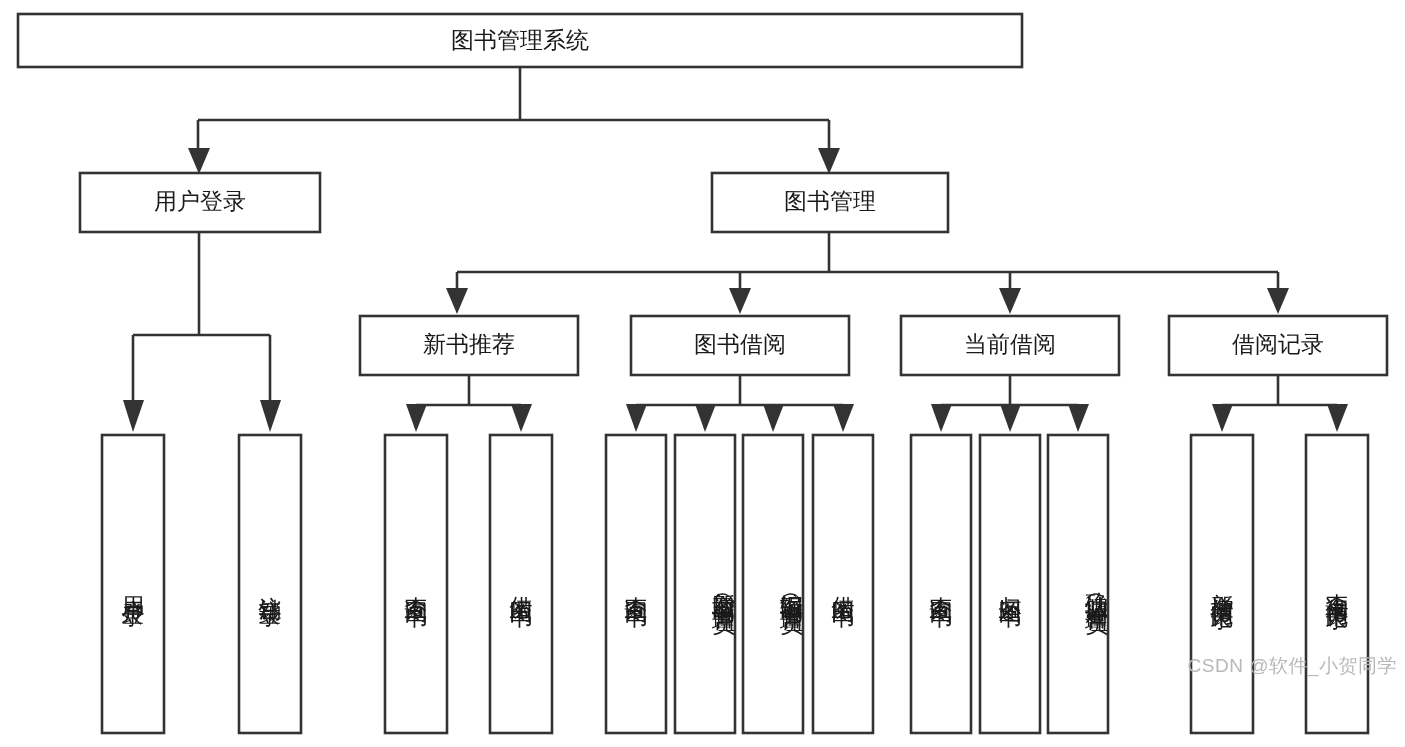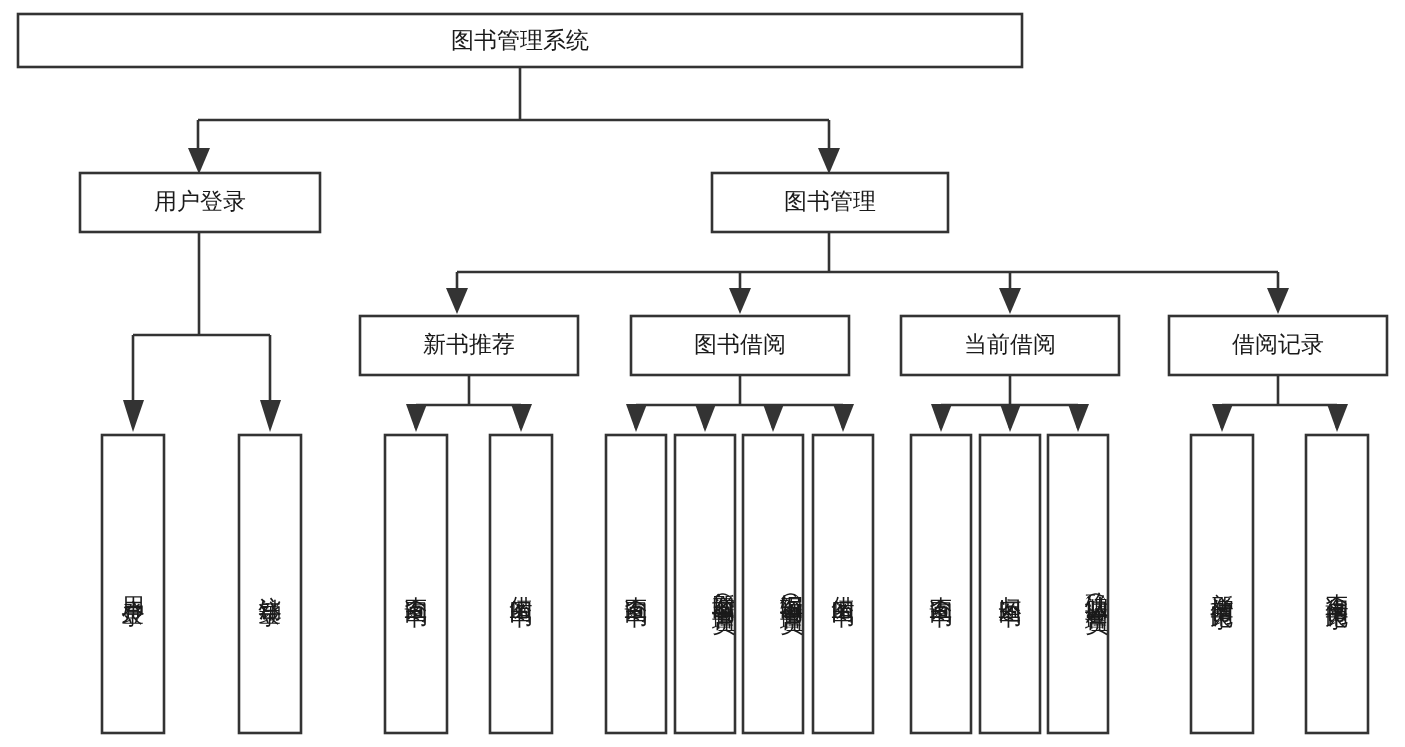--- a/index.html
+++ b/index.html
@@ -206,14 +206,15 @@
   <div class="leaf-label" style="left:743px; top:435px; width:60px; height:298px; align-items:flex-start; padding-top:6px; box-sizing:border-box;">编辑图书（管理员）</div>
   <div class="leaf-label" style="left:813px; top:435px; width:60px; height:298px;">借阅图书</div>
 
   <div class="leaf-label" style="left:911px; top:435px; width:60px; height:298px;">查询图书</div>
   <div class="leaf-label" style="left:980px; top:435px; width:60px; height:298px;">归还图书</div>
   <div class="leaf-label" style="left:1048px; top:435px; width:60px; height:298px; align-items:flex-start; padding-top:6px; box-sizing:border-box;">确认归还（管理员）</div>
 
   <div class="leaf-label" style="left:1191px; top:435px; width:62px; height:298px;">新增借阅记录</div>
   <div class="leaf-label" style="left:1306px; top:435px; width:62px; height:298px;">查询借阅记录</div>
 
+  <div class="watermark">CSDN @软件_小贺同学</div>
 
 </div>
 
 </body></html>

